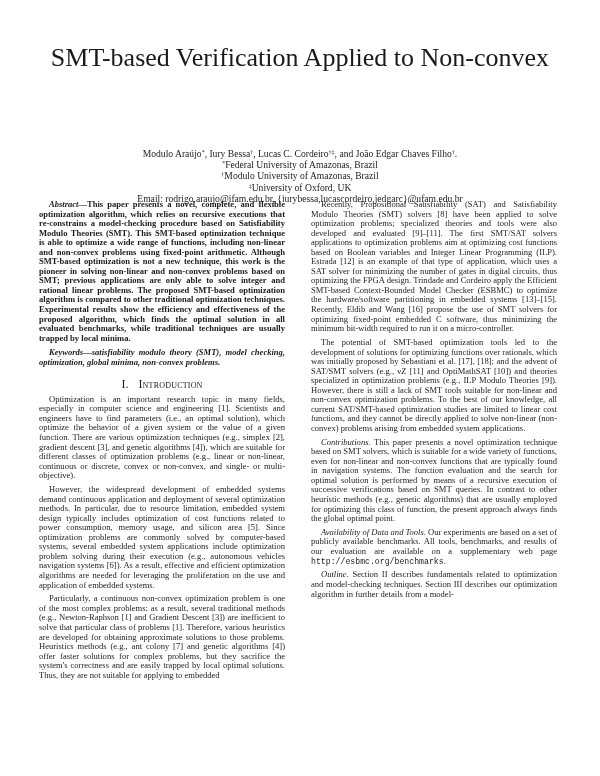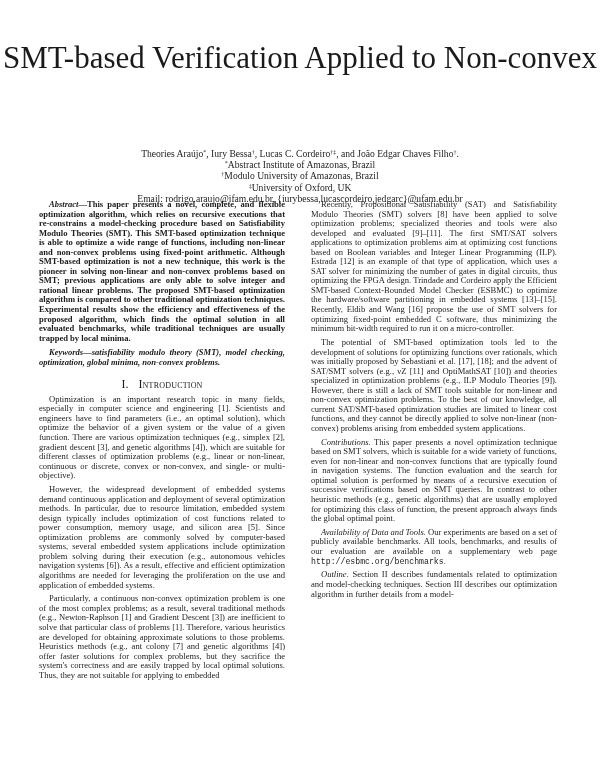--- a/index.html
+++ b/index.html
@@ -1,19 +1,19 @@
 <!DOCTYPE html>
 <html><head>
 <meta charset="utf-8">
 <style>
   html, body { margin:0; padding:0; background:#ffffff; }
   body { width:600px; height:776px; position:relative; overflow:hidden;
          font-family:"Liberation Serif", "DejaVu Serif", serif; color:#111; }
   .title { position:absolute; left:0; width:600px; top:44px; text-align:center;
-           font-size:31px; line-height:28px; color:#1a1a1a; }
+           font-size:26px; line-height:28px; color:#1a1a1a; }
   .authors { position:absolute; left:0; width:600px; top:148px; text-align:center;
              font-size:9.6px; line-height:11.2px; color:#222; }
   .authors sup { font-size:6px; vertical-align:3px; line-height:0; }
   .col { position:absolute; top:200px; width:246px; font-size:8.55px; line-height:9.55px;
          text-align:justify; color:#1c1c1c; }
   .col.left { left:39px; }
   .col.right { left:311px; }
   .col p { margin:0 0 4.3px 0; text-indent:10px; hyphens:manual; }
   .abstract { font-weight:bold; }
   .abstract .lead { font-style:italic; }
@@ -27,23 +27,23 @@
 </style>
 </head>
 <body>
 
 <div class="title">
   <div>SMT-based Verification Applied to Non-convex</div>
 </div>
 
 <div class="authors">
   <div>
-    <span>Theories Araújo</span><sup>*</sup><span>, </span><span>Iury Bessa</span><sup>†</sup><span>, </span><span>Lucas C. Cordeiro</span><sup>†‡</sup><span>, and </span><span>João Edgar Chaves Filho</span><sup>†</sup><span>.</span>
+    <span>Modulo Araújo</span><sup>*</sup><span>, </span><span>Iury Bessa</span><sup>†</sup><span>, </span><span>Lucas C. Cordeiro</span><sup>†‡</sup><span>, and </span><span>João Edgar Chaves Filho</span><sup>†</sup><span>.</span>
   </div>
-  <div><sup>*</sup><span>Abstract Institute of Amazonas, Brazil</span></div>
+  <div><sup>*</sup><span>Federal University of Amazonas, Brazil</span></div>
   <div><sup>†</sup><span>Modulo University of Amazonas, Brazil</span></div>
   <div><sup>‡</sup><span>University of Oxford, UK</span></div>
   <div>Email: rodrigo.araujo@ifam.edu.br, {iurybessa,lucascordeiro,jedgarc}@ufam.edu.br</div>
 </div>
 
 <div class="col left">
   <p class="abstract"><span class="lead">Abstract</span><span>—</span><span>This paper presents a novel, complete, and flexible optimization algorithm, which relies on recursive executions that re-constrains a model-checking procedure based on Satisfiability Modulo Theories (SMT). This SMT-based optimization technique is able to optimize a wide range of functions, including non-linear and non-convex problems using fixed-point arithmetic. Although SMT-based optimization is not a new technique, this work is the pioneer in solving non-linear and non-convex problems based on SMT; previous applications are only able to solve integer and rational linear problems. The proposed SMT-based optimization algorithm is compared to other traditional optimization techniques. Experimental results show the efficiency and effectiveness of the proposed algorithm, which finds the optimal solution in all evaluated benchmarks, while traditional techniques are usually trapped by local minima.</span></p>
   <p class="keywords"><span>Keywords</span><span>—</span><span>satisfiability modulo theory (SMT), model checking, optimization, global minima, non-convex problems.</span></p>
   <p class="section-head"><span>I.</span>&nbsp;&nbsp;&nbsp;<span class="sc">Introduction</span></p>
   <p>Optimization is an important research topic in many fields, especially in computer science and engineering [1]. Scientists and engineers have to find parameters (i.e., an optimal solution), which optimize the behavior of a given system or the value of a given function. There are various optimization techniques (e.g., simplex [2], gradient descent [3], and genetic algorithms [4]), which are suitable for different classes of optimization problems (e.g., linear or non-linear, continuous or discrete, convex or non-convex, and single- or multi-objective).</p>

